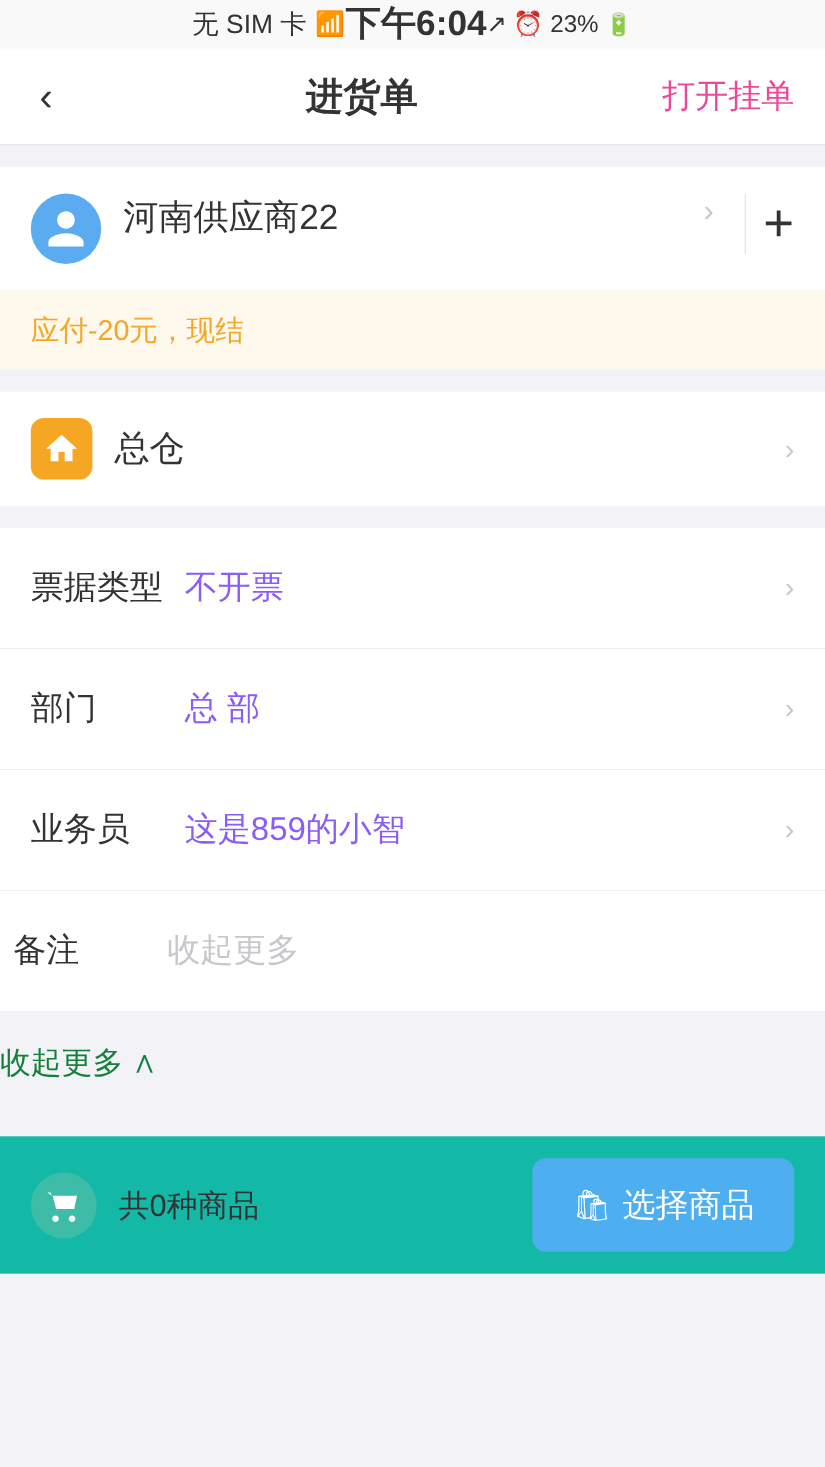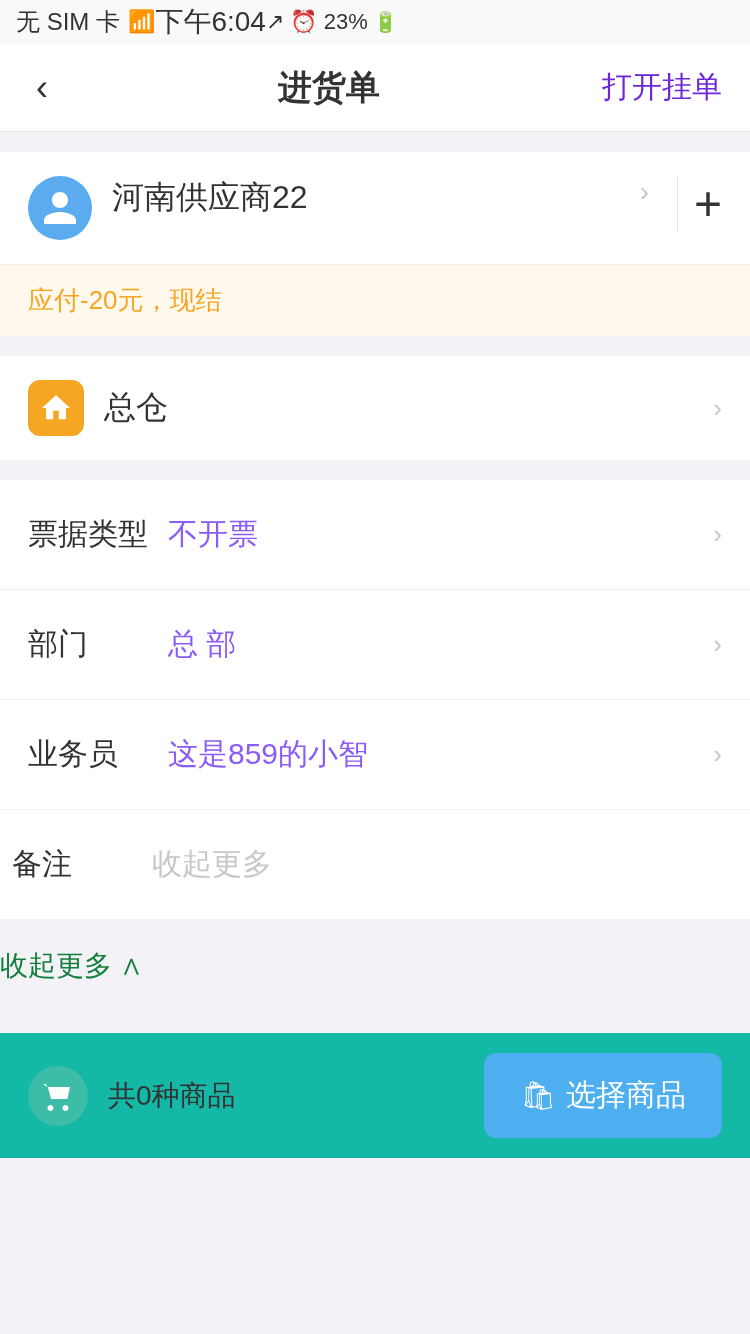--- a/index.html
+++ b/index.html
@@ -13,27 +13,27 @@
       color: #333;
     }
 
     
     .status-bar {
       width: 100%;
       height: 44px;
       background: #f9f9f9;
       display: flex;
       align-items: center;
-      justify-content: flex-start;
+      justify-content: center;
       padding: 0 16px;
       font-size: 24px;
       color: #333;
     }
     .status-left { display: flex; align-items: center; gap: 8px; }
-    .status-center { font-size: 28px; font-weight: 400; }
+    .status-center { font-size: 32px; font-weight: 700; }
     .status-right { display: flex; align-items: center; gap: 6px; font-size: 22px; }
 
     
     .nav-bar {
       width: 100%;
       height: 88px;
       background: #fff;
       display: flex;
       align-items: center;
       justify-content: space-between;
@@ -46,21 +46,21 @@
       cursor: pointer;
       padding: 8px;
     }
     .nav-title {
       font-size: 34px;
       font-weight: 600;
       color: #333;
     }
     .nav-action {
       font-size: 30px;
-      color: #6d28d9;
+      color: #ec4899;
       cursor: pointer;
     }
 
     
     .section-gap { height: 20px; background: #f2f2f7; }
 
     .card {
       background: #fff;
     }
 

